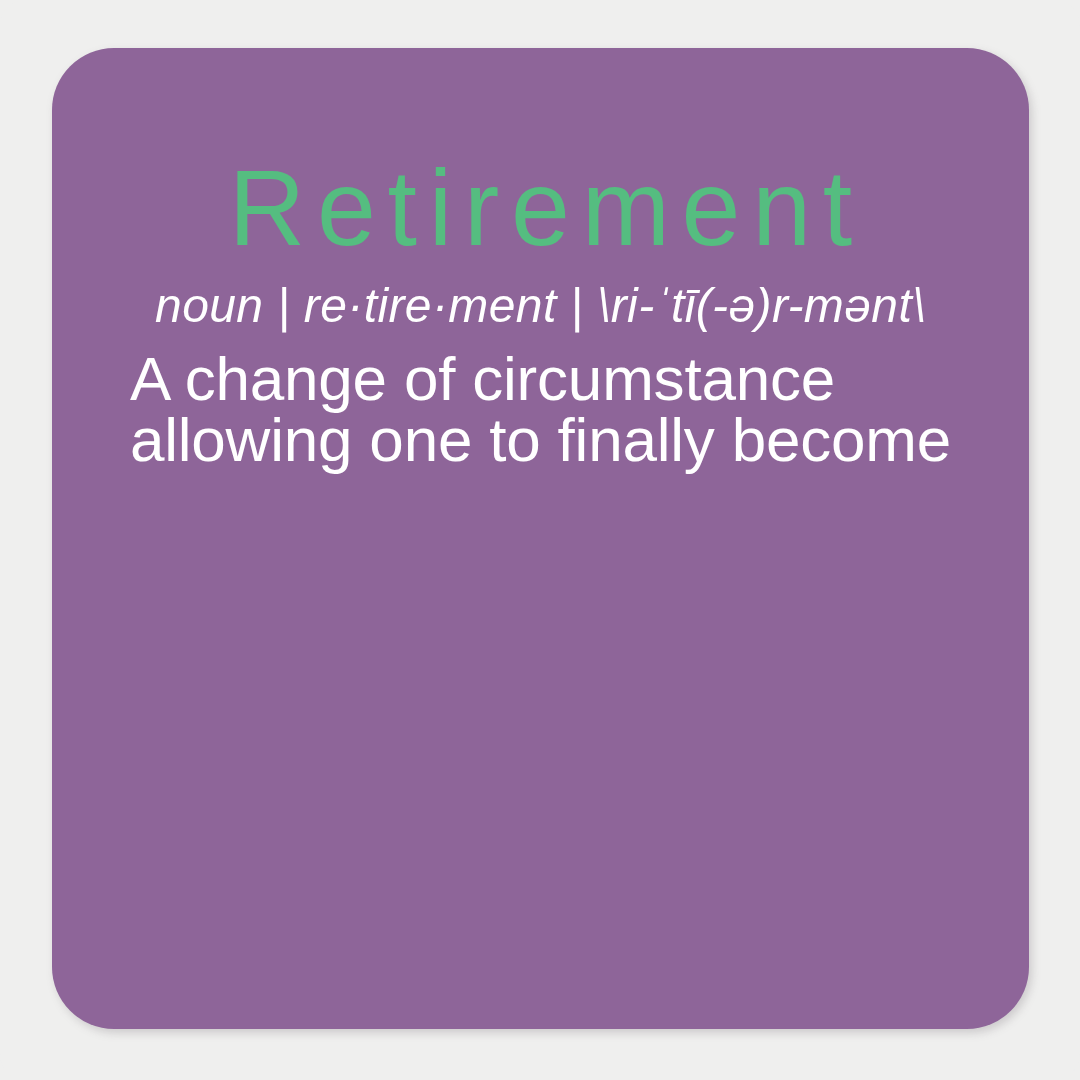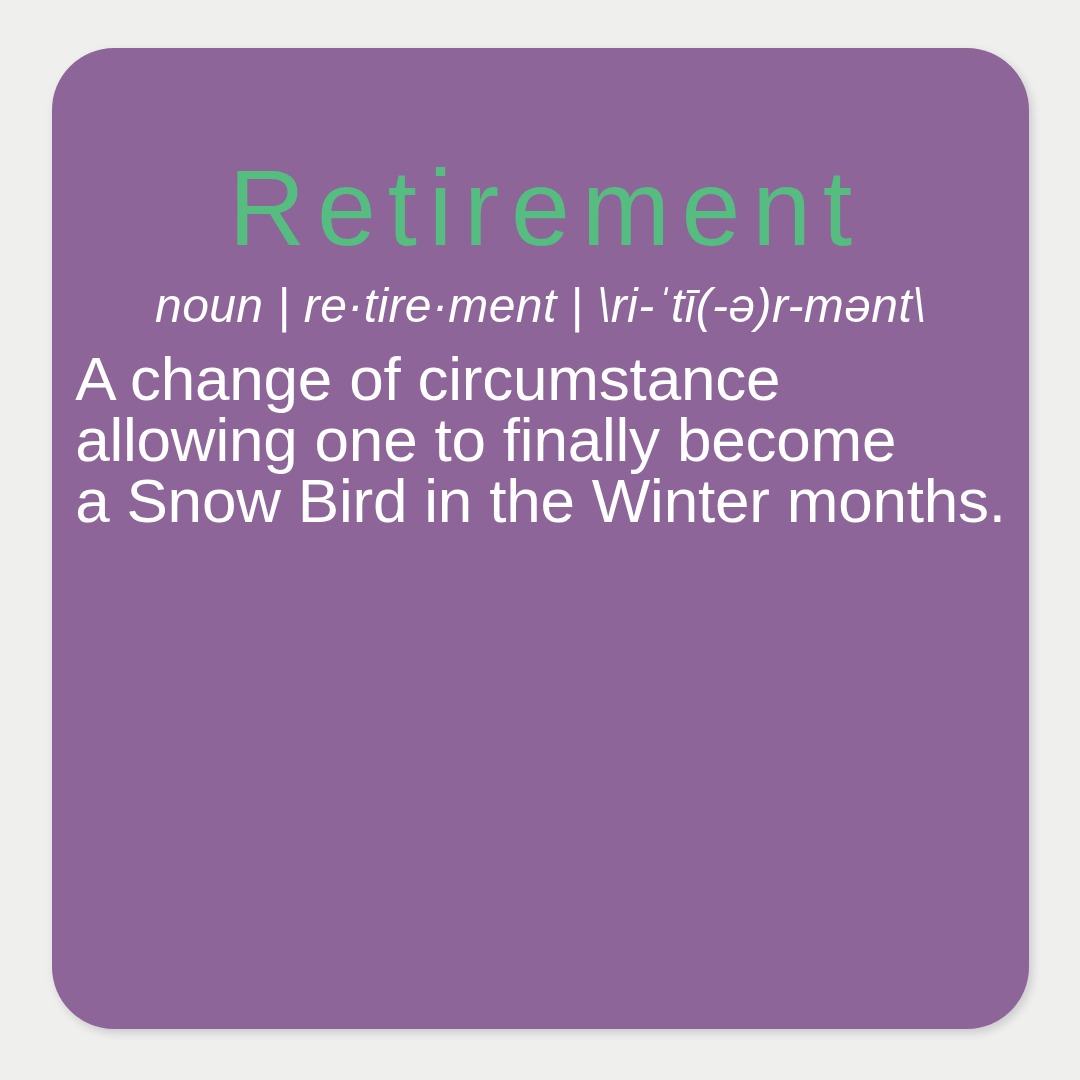--- a/index.html
+++ b/index.html
@@ -111,19 +111,18 @@
     <div id="content">
 
       <div id="title">Retirement</div>
 
       <div id="pronunciation">noun | re·tire·ment | \ri-ˈtī(-ə)r-mənt\</div>
 
       <div id="definition">
         <div class="dl-inner">
           <span class="dline">A change of circumstance</span>
           <span class="dline">allowing one to finally become</span>
-          <span class="dline">a Snow Bird in the Winter months.</span>
         </div>
       </div>
 
     </div>
   </div>
 </div>
 
 </body></html>

